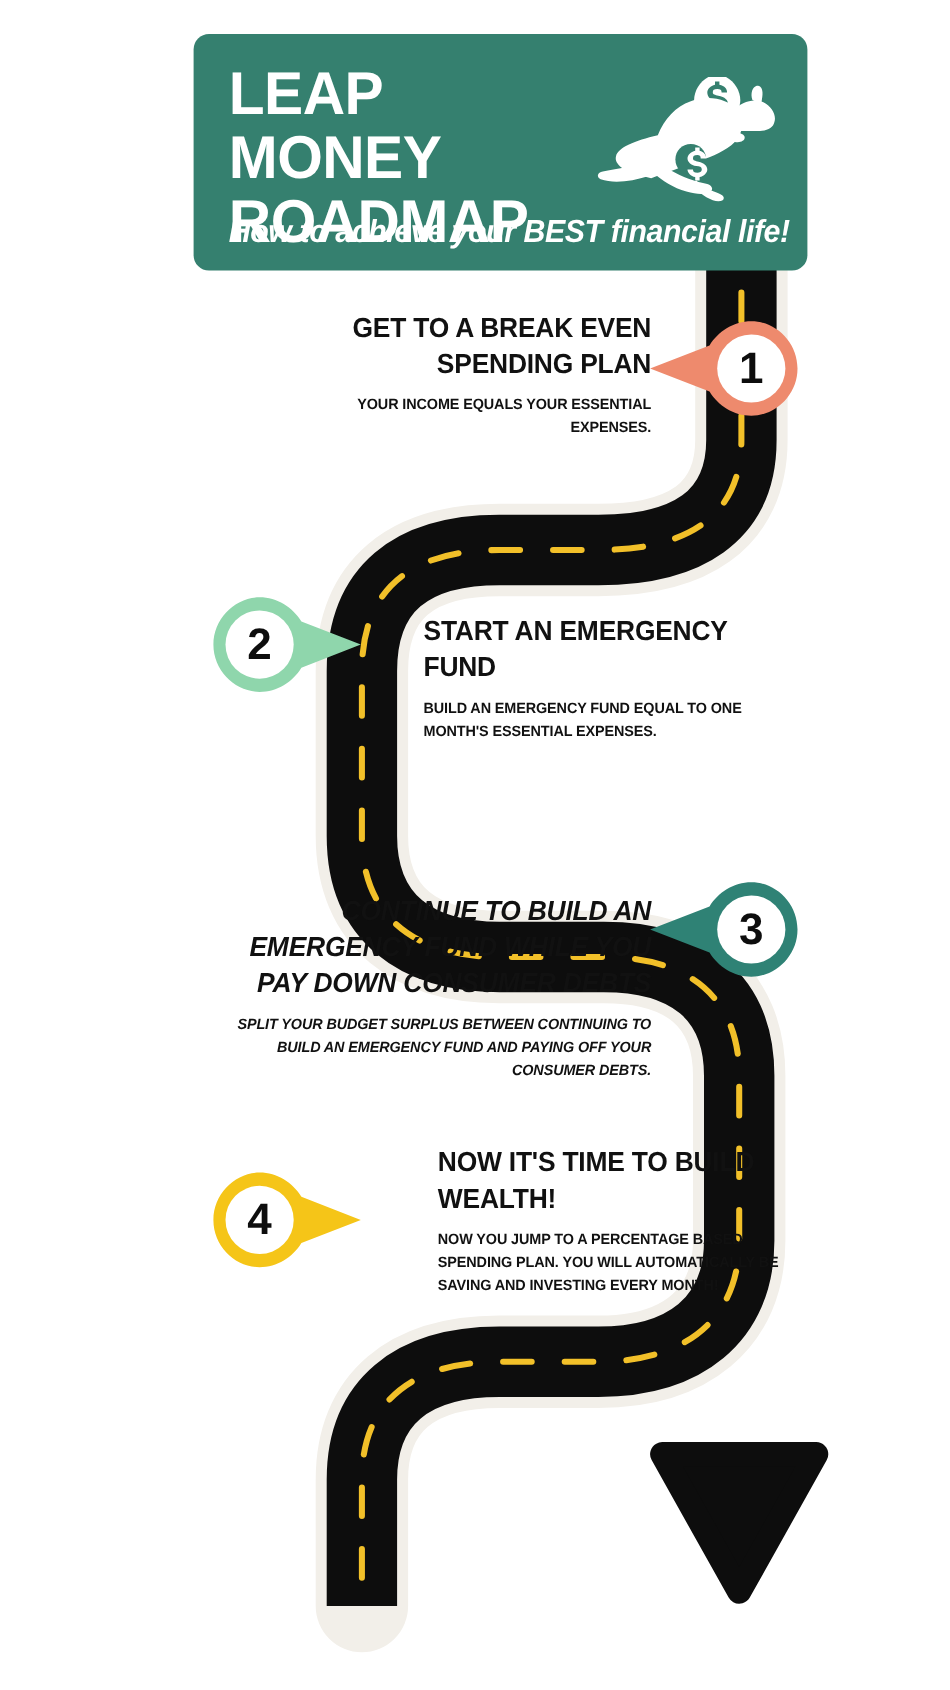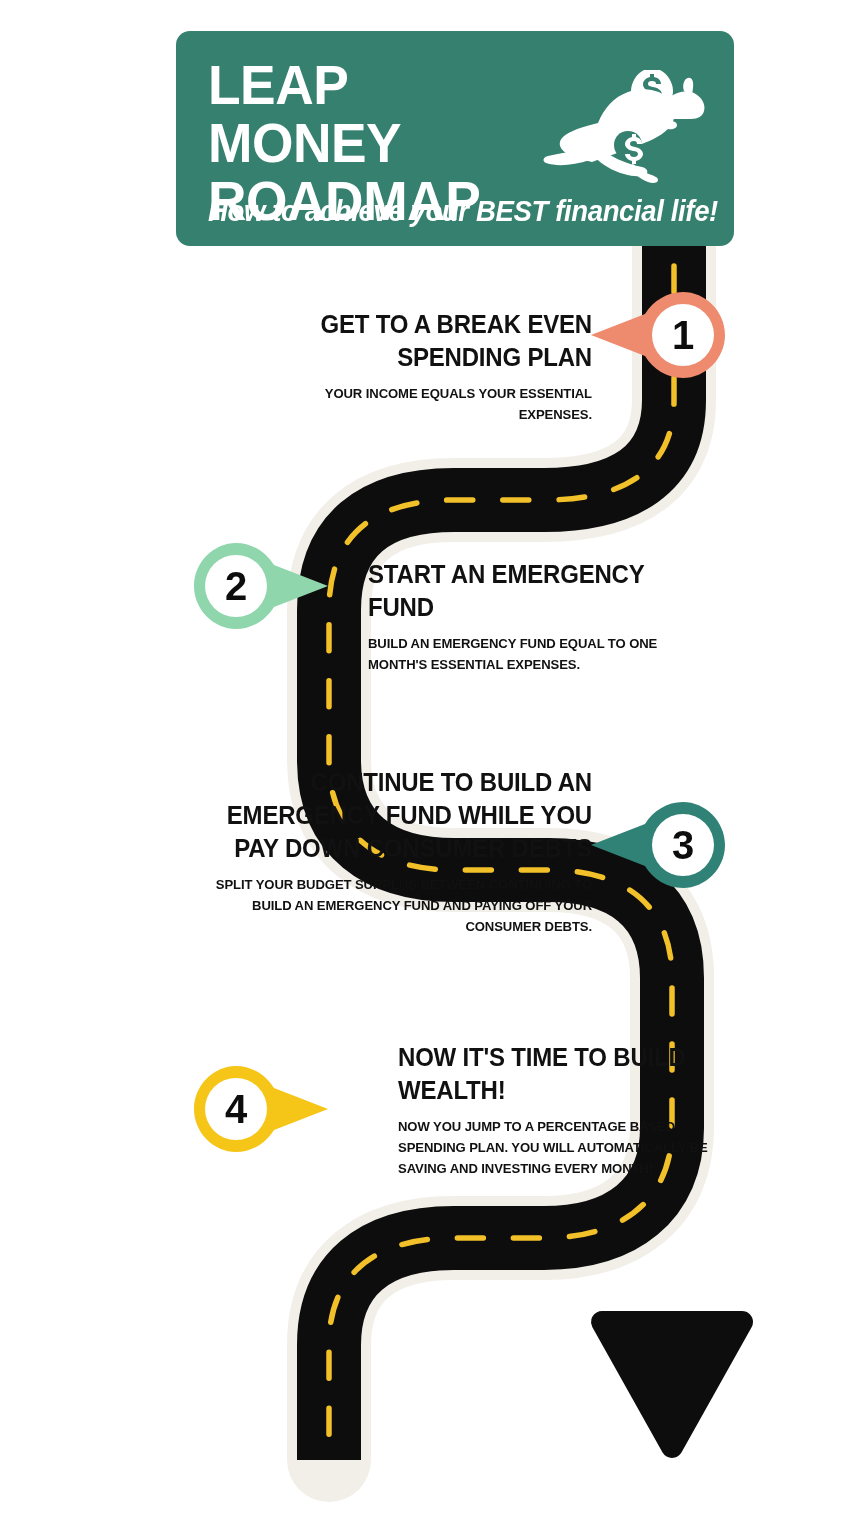--- a/index.html
+++ b/index.html
@@ -210,49 +210,49 @@
                C100 104 88 100 78 94 Z" fill="#ffffff"></path>
       <path d="M96 106 C101 112 108 118 116 121 C121 123 126 122 126 119 C126 116 122 115 117 113
                C111 111 105 107 101 103 Z" fill="#ffffff"></path>
 
       <path d="M118 59 C124 63 130 67 136 68 C141 69 145 67 145 64 C145 61 141 60 136 59
                C130 58 125 56 121 54 Z" fill="#ffffff"></path>
     </svg>
   </div>
 
   <div class="step" style="left:0;top:0;">
-    <div class="step-text align-right" style="left:244px; top:308px; width:324px;">
+    <div class="step-text align-right" style="left:244px; top:282px; width:324px;">
       <div class="step-title align-right">GET TO A BREAK EVEN SPENDING PLAN</div>
       <div class="step-body align-right">YOUR INCOME  EQUALS YOUR ESSENTIAL EXPENSES.</div>
     </div>
     <div class="marker point-left" style="left:563px; top:287px;">
       <svg viewBox="0 0 144 96" aria-hidden="true">
         <path d="M96 5 C118 5 138 24 138 48 C138 72 118 91 96 91 C80 91 66 82 58 69 L4 48 L58 27 C66 14 80 5 96 5 Z" fill="#ee8a6d"></path>
         <circle cx="96" cy="48" r="31" fill="#ffffff"></circle>
       </svg>
       <div class="marker-number">1</div>
     </div>
   </div>
 
   <div class="step" style="left:0;top:0;">
-    <div class="step-text align-left" style="left:344px; top:558px; width:336px;">
+    <div class="step-text align-left" style="left:361px; top:558px; width:336px;">
       <div class="step-title align-left">START  AN EMERGENCY FUND</div>
       <div class="step-body align-left">BUILD AN EMERGENCY FUND EQUAL TO ONE MONTH'S ESSENTIAL EXPENSES.</div>
     </div>
     <div class="marker point-right" style="left:164px; top:538px;">
       <svg viewBox="0 0 144 96" aria-hidden="true">
         <path d="M48 5 C26 5 6 24 6 48 C6 72 26 91 48 91 C64 91 78 82 86 69 L140 48 L86 27 C78 14 64 5 48 5 Z" fill="#8fd6ac"></path>
         <circle cx="48" cy="48" r="31" fill="#ffffff"></circle>
       </svg>
       <div class="marker-number">2</div>
     </div>
   </div>
 
   <div class="step" style="left:0;top:0;">
-    <div class="step-text align-right" style="left:136px; top:766px; width:432px;">
+    <div class="step-text align-right" style="left:136px; top:812px; width:432px;font-style:italic;">
       <div class="step-title align-right">CONTINUE TO BUILD AN EMERGENCY FUND WHILE YOU PAY DOWN CONSUMER DEBTS</div>
       <div class="step-body align-right">SPLIT YOUR BUDGET SURPLUS BETWEEN CONTINUING TO BUILD AN EMERGENCY FUND AND PAYING OFF YOUR CONSUMER DEBTS.</div>
     </div>
     <div class="marker point-left" style="left:563px; top:797px;">
       <svg viewBox="0 0 144 96" aria-hidden="true">
         <path d="M96 5 C118 5 138 24 138 48 C138 72 118 91 96 91 C80 91 66 82 58 69 L4 48 L58 27 C66 14 80 5 96 5 Z" fill="#2f8275"></path>
         <circle cx="96" cy="48" r="31" fill="#ffffff"></circle>
       </svg>
       <div class="marker-number">3</div>
     </div>

